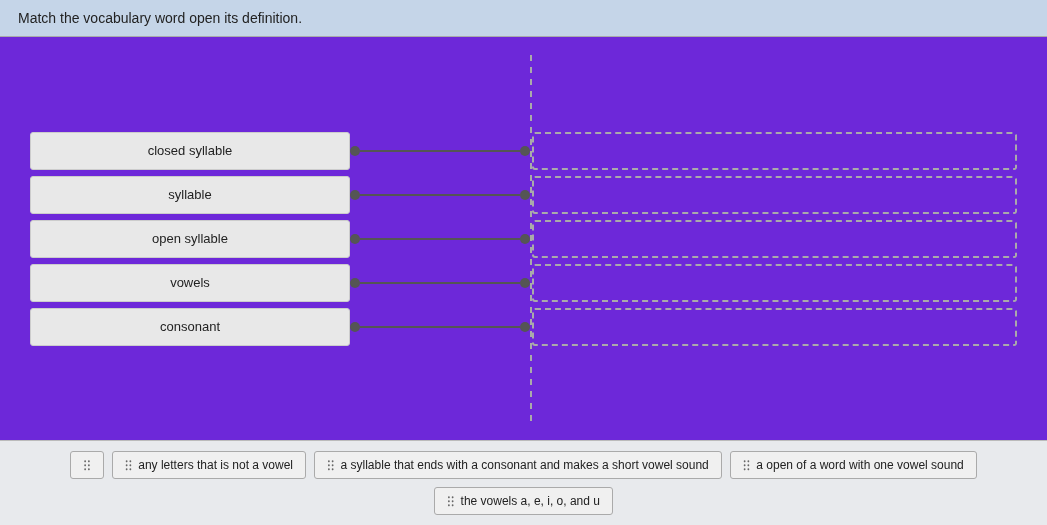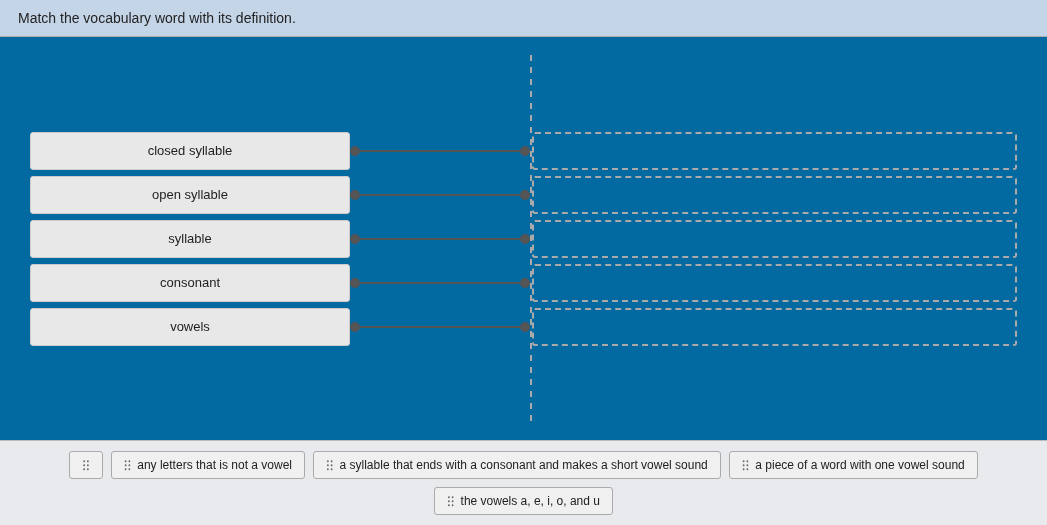--- a/index.html
+++ b/index.html
@@ -17,21 +17,21 @@
     .header-bar {
       background: #c5d5e8;
       padding: 10px 18px;
       font-size: 14px;
       color: #222;
       border-bottom: 1px solid #aaa;
     }
 
     .main-content {
       flex: 1;
-      background: #0369a1;
+      background: #6d28d9;
       display: flex;
       flex-direction: column;
       padding: 10px 30px 10px 30px;
       gap: 0;
     }
 
     .matching-area {
       display: flex;
       flex-direction: row;
       align-items: stretch;
@@ -109,42 +109,42 @@
       color: #666;
       font-size: 14px;
       line-height: 1;
     }
 
   </style>
 </head>
 <body>
 
 <div class="header-bar">
-  <span>Match the vocabulary word with its definition.</span>
+  <span>Match the vocabulary word open its definition.</span>
 </div>
 
 <div class="main-content">
   <div class="matching-area">
 
     <div class="left-terms">
       <div class="term-box">
         <span>closed syllable</span>
       </div>
       <div class="term-box">
+        <span>syllable</span>
+      </div>
+      <div class="term-box">
         <span>open syllable</span>
       </div>
       <div class="term-box">
-        <span>syllable</span>
+        <span>vowels</span>
       </div>
       <div class="term-box">
         <span>consonant</span>
       </div>
-      <div class="term-box">
-        <span>vowels</span>
-      </div>
     </div>
 
     <div style="width:180px; position:relative; display:flex; flex-direction:column; justify-content:center; padding:8px 0; gap:6px;">
 
       <div style="height:38px; display:flex; align-items:center;">
         <div style="width:10px;height:10px;background:#555;border-radius:50%;flex-shrink:0;"></div>
         <div style="flex:1;height:2px;background:#555;"></div>
         <div style="width:10px;height:10px;background:#555;border-radius:50%;flex-shrink:0;"></div>
       </div>
 
@@ -196,19 +196,19 @@
   <div class="answer-chip">
     <span class="drag-icon">⁝⁝</span>
     <span>any letters that is not a vowel</span>
   </div>
   <div class="answer-chip">
     <span class="drag-icon">⁝⁝</span>
     <span>a syllable that ends with a consonant and makes a short vowel sound</span>
   </div>
   <div class="answer-chip">
     <span class="drag-icon">⁝⁝</span>
-    <span>a piece of a word with one vowel sound</span>
+    <span>a open of a word with one vowel sound</span>
   </div>
   <div class="answer-chip">
     <span class="drag-icon">⁝⁝</span>
     <span>the vowels a, e, i, o, and u</span>
   </div>
 </div>
 
 </body></html>

